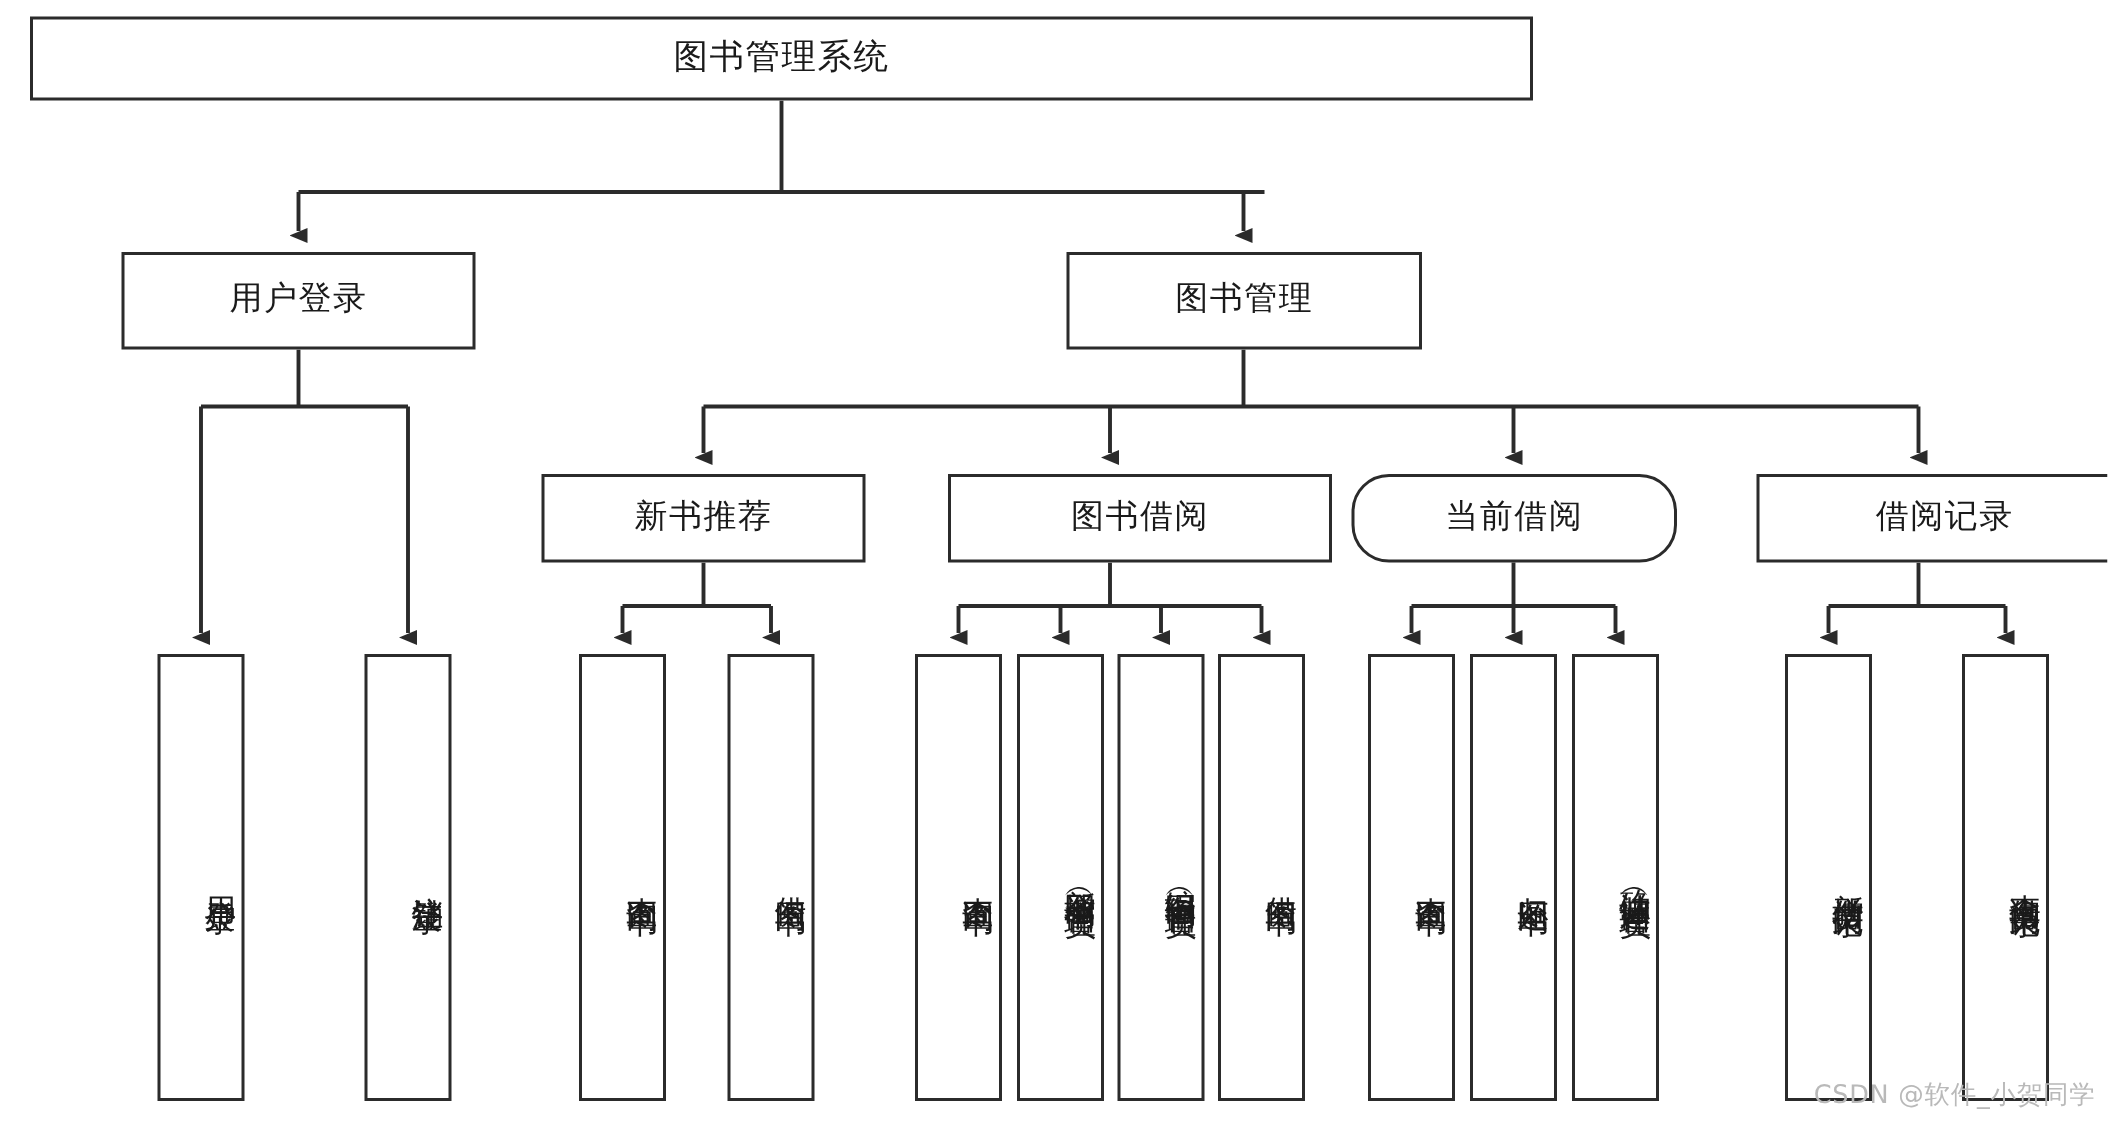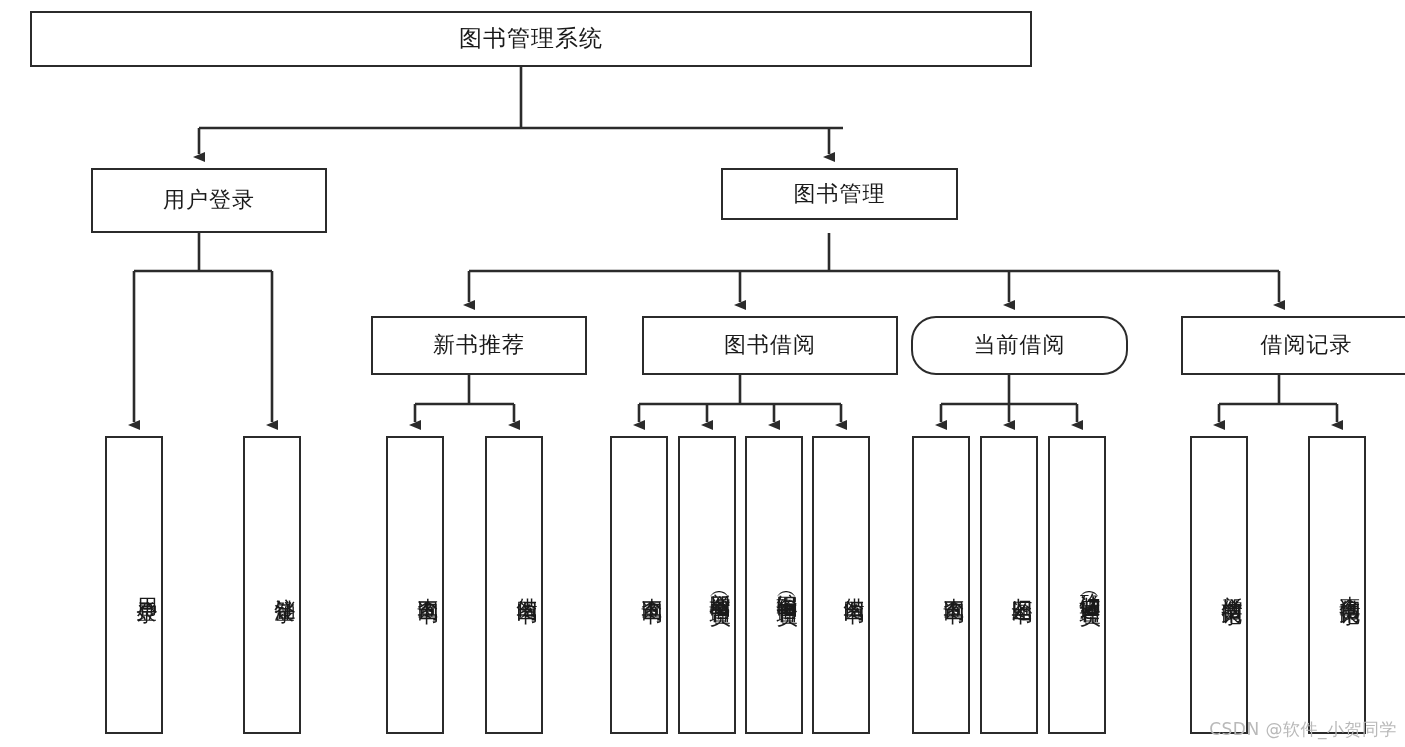--- a/index.html
+++ b/index.html
@@ -30,21 +30,20 @@
     background: #ffffff;
     display: flex;
     align-items: center;
     justify-content: center;
     color: #1a1a1a;
   }
   .node.horiz {
     font-size: 22px;
     letter-spacing: 1px;
     line-height: 1.2;
-    margin-left: 10px;
   }
   .node.vert {
     writing-mode: vertical-rl;
     text-orientation: upright;
     font-size: 21px;
     line-height: 1.35;
     letter-spacing: 2px;
     padding-top: 6px;
     padding-bottom: 6px;
     text-align: center;
@@ -124,21 +123,21 @@
     </g>
   </svg>
 
   <div class="node horiz root" style="left:20px;top:11px;width:1002px;height:56px;">
     <span>图书管理系统</span>
   </div>
 
   <div class="node horiz" style="left:81px;top:168px;width:236px;height:65px;">
     <span>用户登录</span>
   </div>
-  <div class="node horiz" style="left:711px;top:168px;width:237px;height:52px;">
+  <div class="node horiz" style="left:711px;top:168px;width:237px;height:65px;">
     <span>图书管理</span>
   </div>
 
   <div class="node horiz" style="left:361px;top:316px;width:216px;height:59px;">
     <span>新书推荐</span>
   </div>
   <div class="node horiz" style="left:632px;top:316px;width:256px;height:59px;">
     <span>图书借阅</span>
   </div>
   <div class="node horiz" style="left:901px;top:316px;width:217px;height:59px;border-radius:25px;">

